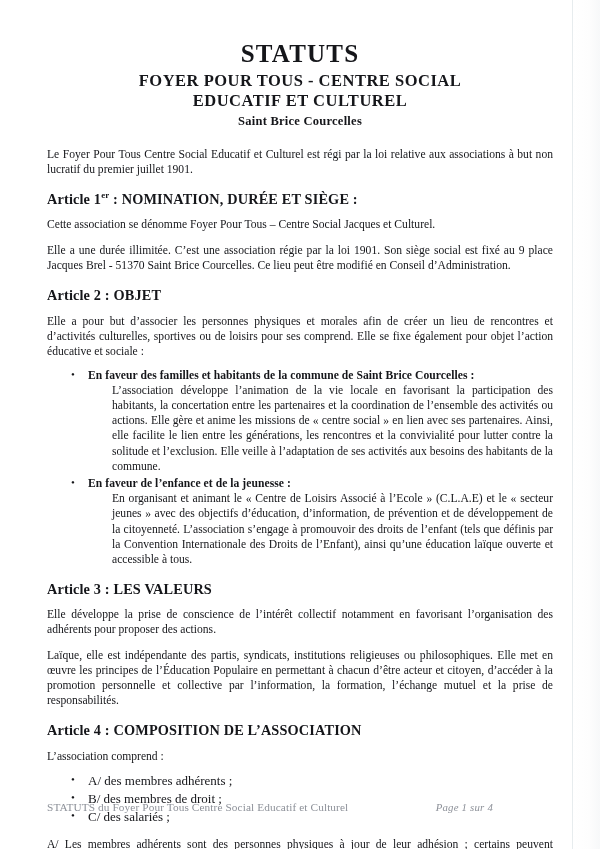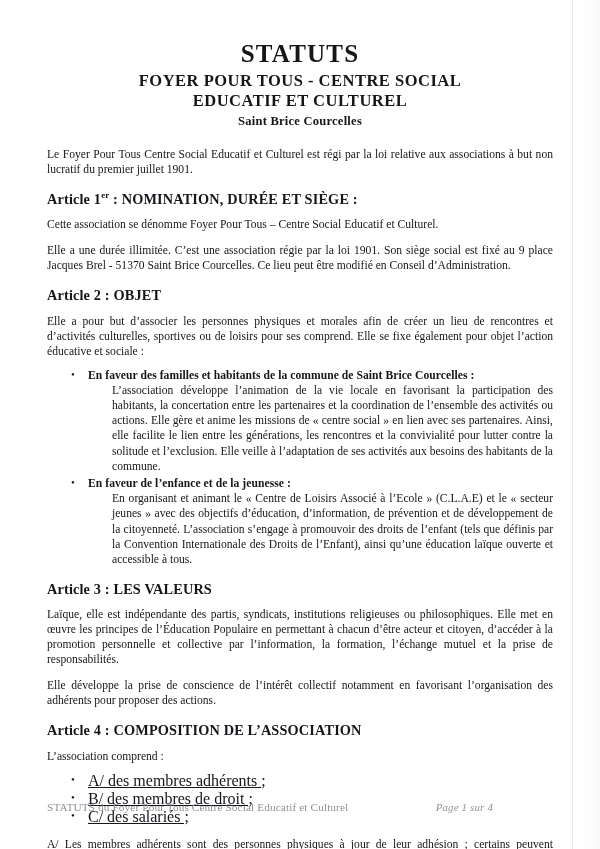--- a/index.html
+++ b/index.html
@@ -133,23 +133,22 @@
     letter-spacing: 0.05px;
   }
   .bullet-body {
     display: block;
     font-size: 11.6px;
     line-height: 15.2px;
     text-align: justify;
     margin-left: 24px;
   }
   li.simple-item {
-    font-size: 16px;
+    font-size: 13px;
     line-height: 16px;
-    text-decoration: underline;
   }
   ul.bullets.simple {
     margin-top: 7px;
     margin-bottom: 12px;
   }
   ul.bullets.simple > li {
     padding-left: 41px;
   }
 
   
@@ -189,42 +188,42 @@
       <h1 class="doc-title">STATUTS</h1>
       <div class="doc-subtitle-1">FOYER POUR TOUS - CENTRE SOCIAL</div>
       <div class="doc-subtitle-2">EDUCATIF ET CULTUREL</div>
       <div class="doc-subtitle-3">Saint Brice Courcelles</div>
     </header>
 
     <p class="body-text">Le Foyer Pour Tous Centre Social Educatif et Culturel est régi par la loi relative aux associations à but non lucratif du premier juillet 1901.</p>
 
     <h2 class="article-heading"><span>Article 1</span><sup>er</sup><span> : NOMINATION, DURÉE ET SIÈGE :</span></h2>
 
-    <p class="body-text">Cette association se dénomme Foyer Pour Tous – Centre Social Educatif et Culturel.</p>
+    <p class="body-text">Cette association se dénomme Foyer Pour Tous – Centre Social Jacques et Culturel.</p>
     <p class="body-text">Elle a une durée illimitée. C’est une association régie par la loi 1901. Son siège social est fixé au 9 place Jacques Brel - 51370 Saint Brice Courcelles. Ce lieu peut être modifié en Conseil d’Administration.</p>
 
     <h2 class="article-heading">Article 2 : OBJET</h2>
 
     <p class="body-text tight">Elle a pour but d’associer les personnes physiques et morales afin de créer un lieu de rencontres et d’activités culturelles, sportives ou de loisirs pour ses comprend. Elle se fixe également pour objet l’action éducative et sociale :</p>
 
     <ul class="bullets">
       <li>
         <span class="bullet-lead">En faveur des familles et habitants de la commune de Saint Brice Courcelles :</span>
         <span class="bullet-body">L’association développe l’animation de la vie locale en favorisant la participation des habitants, la concertation entre les partenaires et la coordination de l’ensemble des activités ou actions. Elle gère et anime les missions de « centre social » en lien avec ses partenaires. Ainsi, elle facilite le lien entre les générations, les rencontres et la convivialité pour lutter contre la solitude et l’exclusion. Elle veille à l’adaptation de ses activités aux besoins des habitants de la commune.</span>
       </li>
       <li>
         <span class="bullet-lead">En faveur de l’enfance et de la jeunesse :</span>
         <span class="bullet-body">En organisant et animant le « Centre de Loisirs Associé à l’Ecole » (C.L.A.E) et le « secteur jeunes » avec des objectifs d’éducation, d’information, de prévention et de développement de la citoyenneté. L’association s’engage à promouvoir des droits de l’enfant (tels que définis par la Convention Internationale des Droits de l’Enfant), ainsi qu’une éducation laïque ouverte et accessible à tous.</span>
       </li>
     </ul>
 
     <h2 class="article-heading">Article 3 : LES VALEURS</h2>
 
+    <p class="body-text">Elle développe la prise de conscience de l’intérêt collectif notamment en favorisant l’organisation des adhérents pour proposer des actions.</p>
     <p class="body-text">Laïque, elle est indépendante des partis, syndicats, institutions religieuses ou philosophiques. Elle met en œuvre les principes de l’Éducation Populaire en permettant à chacun d’être acteur et citoyen, d’accéder à la promotion personnelle et collective par l’information, la formation, l’échange mutuel et la prise de responsabilités.</p>
-    <p class="body-text">Elle développe la prise de conscience de l’intérêt collectif notamment en favorisant l’organisation des adhérents pour proposer des actions.</p>
 
     <h2 class="article-heading">Article 4 : COMPOSITION DE L’ASSOCIATION</h2>
 
     <p class="body-text tight">L’association comprend :</p>
 
     <ul class="bullets simple">
       <li class="simple-item">A/ des membres adhérents ;</li>
       <li class="simple-item">B/ des membres de droit ;</li>
       <li class="simple-item">C/ des salariés ;</li>
     </ul>

